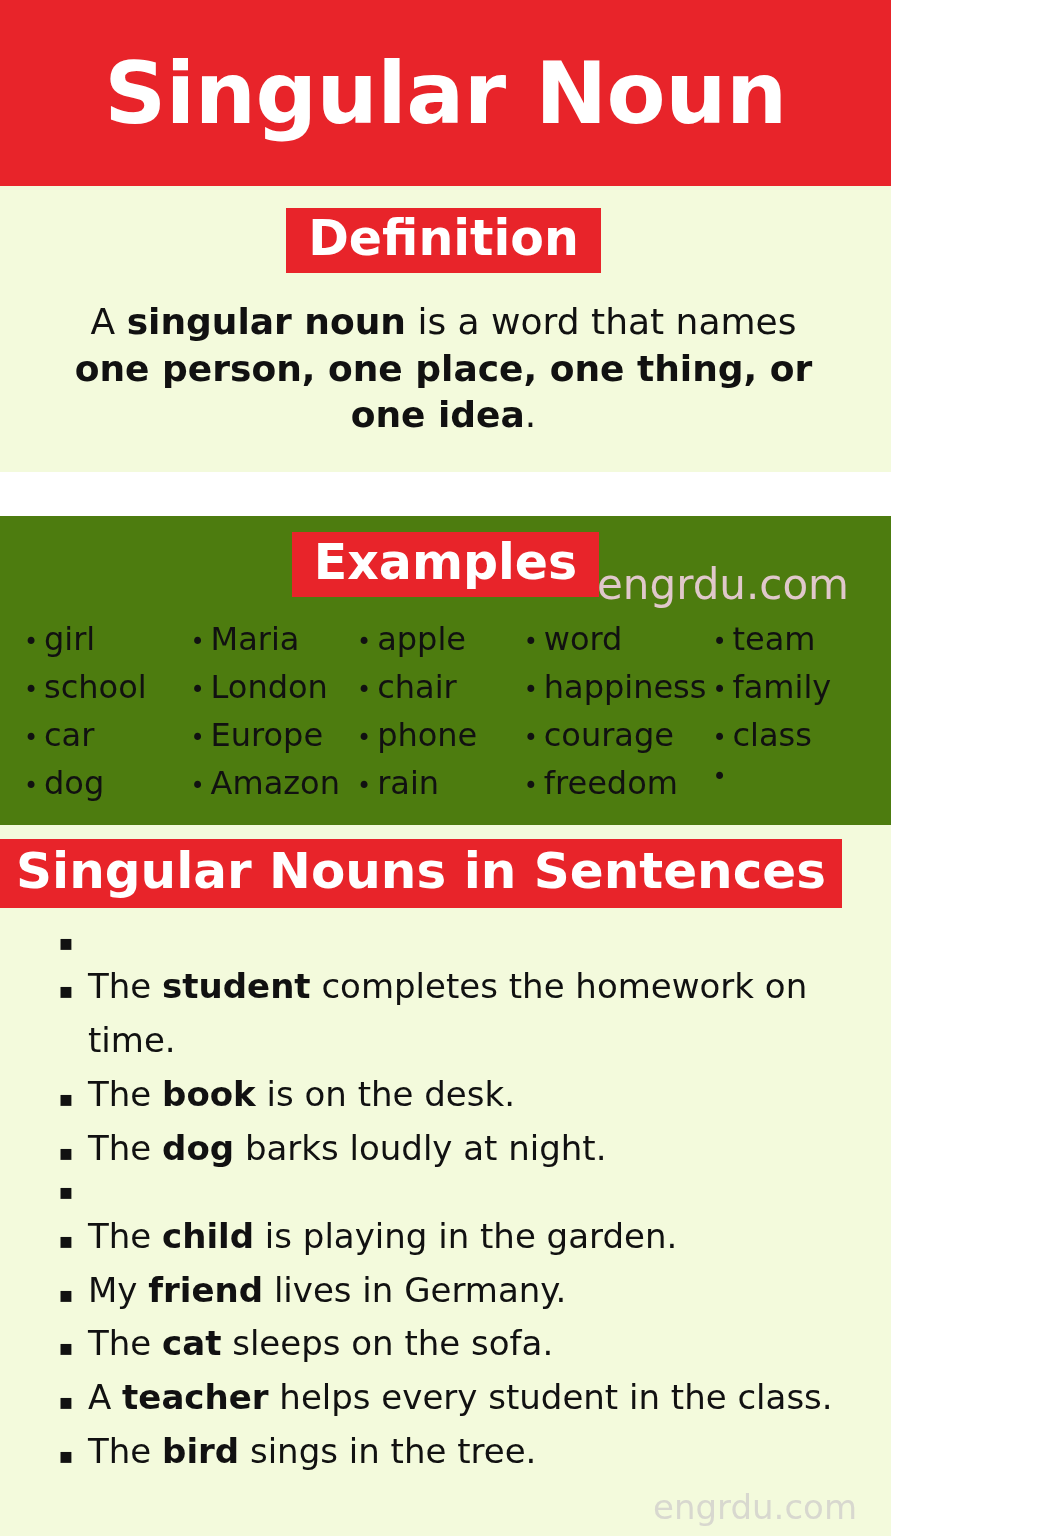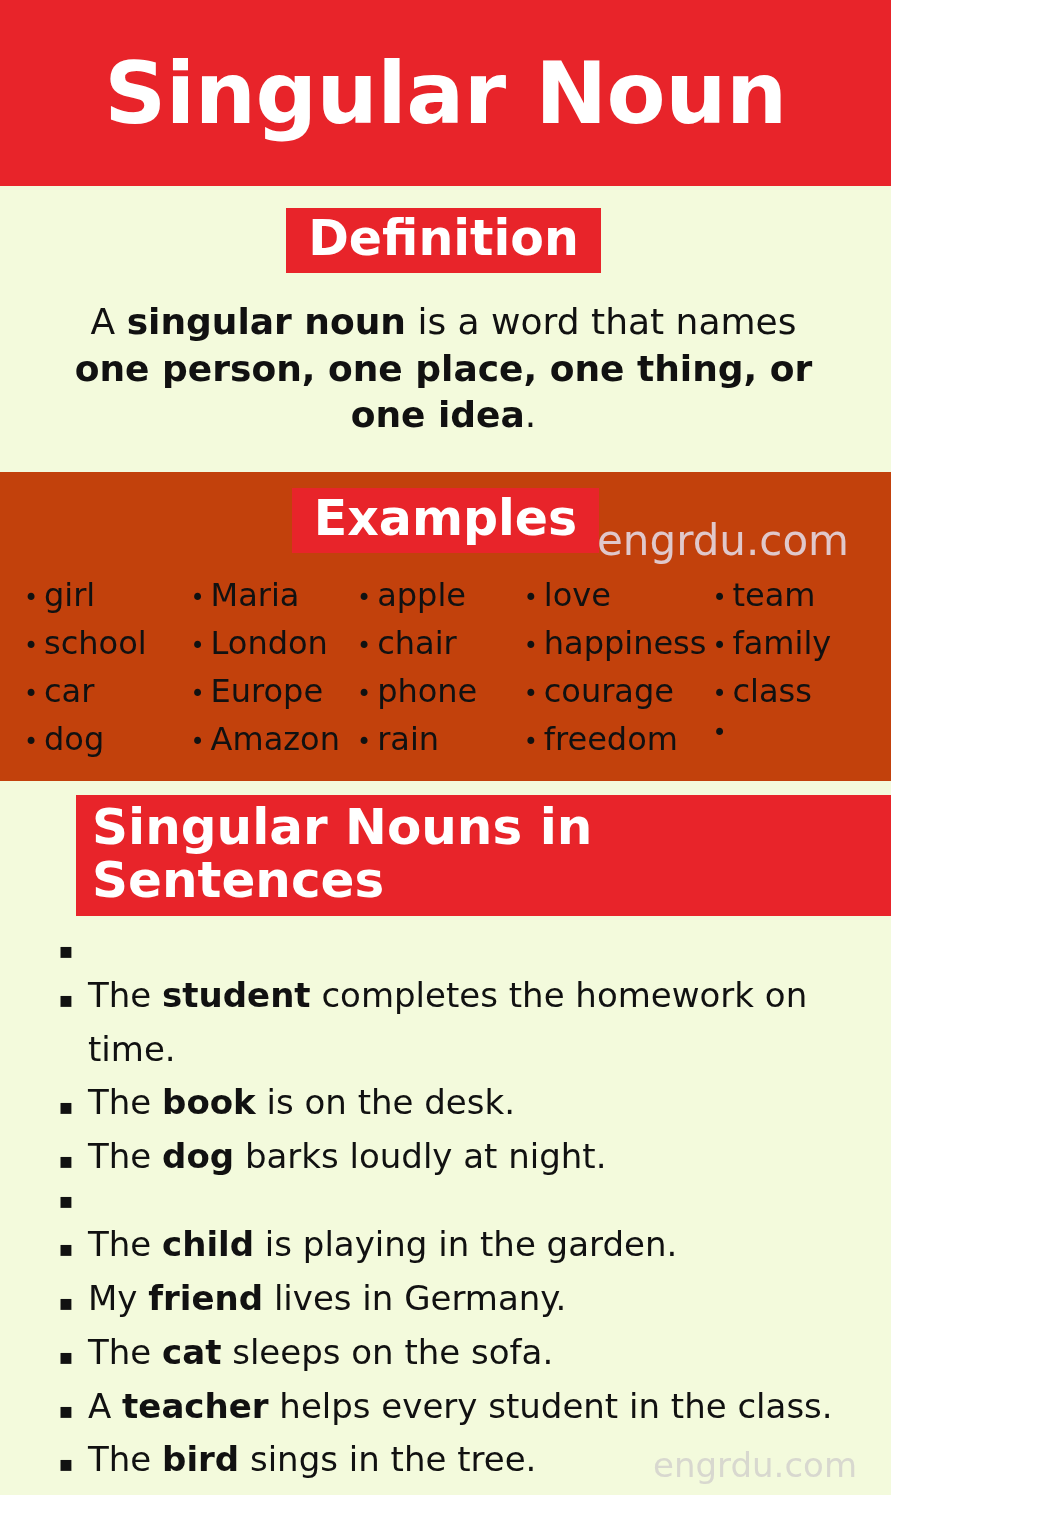--- a/index.html
+++ b/index.html
@@ -61,23 +61,24 @@
     margin: 26px 48px 0 48px;
     text-align: center;
     font-size: 36px;
     line-height: 1.28;
     color: #111111;
   }
   .definition-text b { font-weight: bold; }
 
   
   .examples-section {
-    background: #c2410c;
+    background: #4d7c0f;
     padding: 16px 0 18px 0;
     position: relative;
+    margin-top: 44px;
   }
   .examples-heading-row {
     display: flex;
     justify-content: center;
     align-items: center;
     position: relative;
   }
   .watermark {
     position: absolute;
     right: 42px;
@@ -120,21 +121,20 @@
   
   .sentences-section {
     background: #f3fadc;
     padding: 14px 0 8px 0;
     position: relative;
     min-height: 690px;
   }
   .sent-heading-wrap {
     display: flex;
     justify-content: flex-start;
-    padding-left: 76px;
   }
   .sent-heading-chip {
     background: #e8242a;
     color: #ffffff;
     font-size: 50px;
     font-weight: bold;
     padding: 6px 16px 10px 16px;
     display: inline-block;
     line-height: 1.05;
   }
@@ -230,21 +230,21 @@
             <span>phone</span>
           </div>
           <div class="ex-item">
             <span class="ex-bullet">•</span>
             <span>rain</span>
           </div>
         </div>
         <div class="ex-col">
           <div class="ex-item">
             <span class="ex-bullet">•</span>
-            <span>love</span>
+            <span>word</span>
           </div>
           <div class="ex-item">
             <span class="ex-bullet">•</span>
             <span>happiness</span>
           </div>
           <div class="ex-item">
             <span class="ex-bullet">•</span>
             <span>courage</span>
           </div>
           <div class="ex-item">

